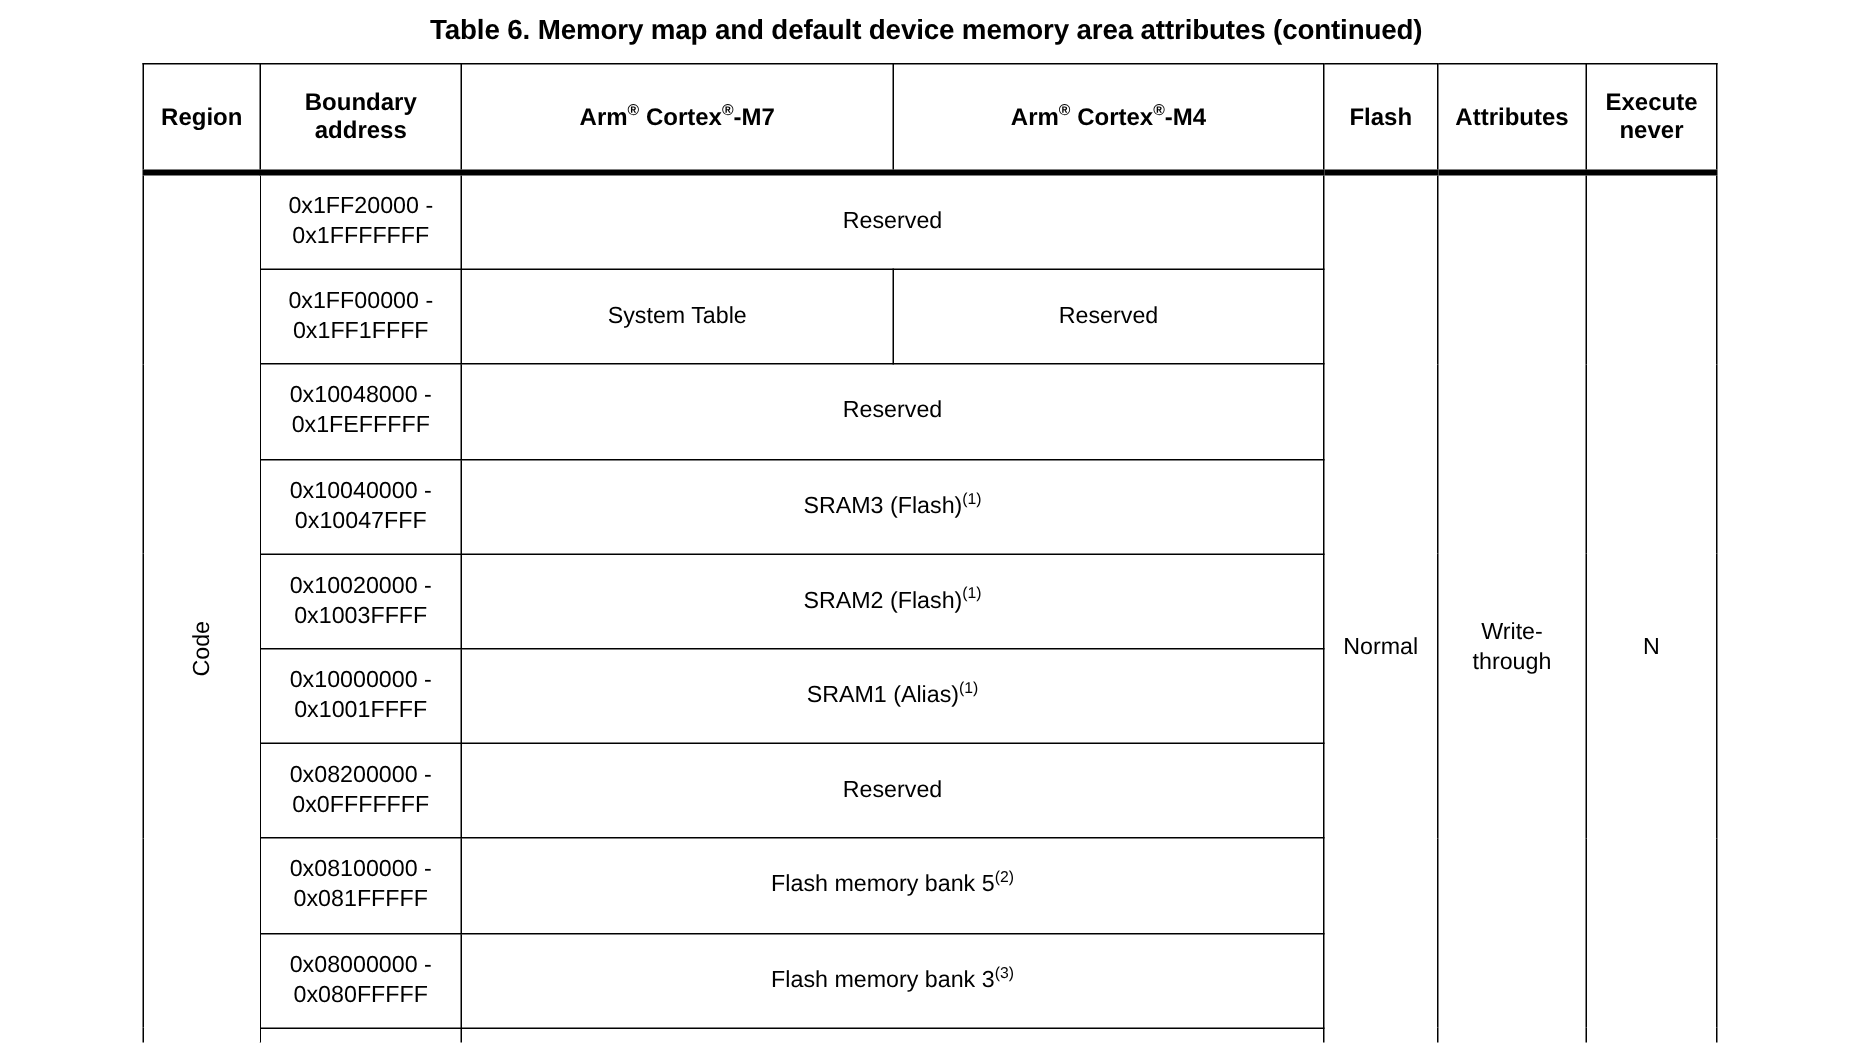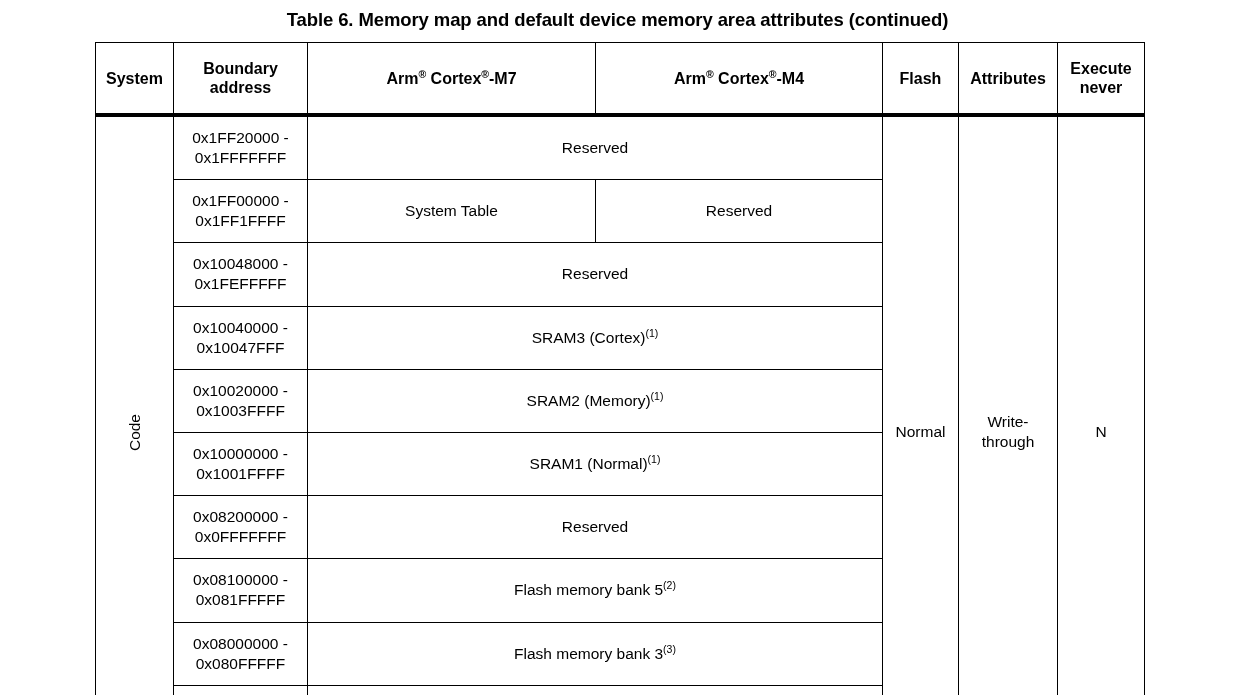--- a/index.html
+++ b/index.html
@@ -131,21 +131,21 @@
         <col style="width:78px">
         <col style="width:134px">
         <col style="width:288px">
         <col style="width:287px">
         <col style="width:76px">
         <col style="width:99px">
         <col style="width:87px">
       </colgroup>
       <thead>
         <tr>
-          <th>System</th>
+          <th>Region</th>
           <th>Boundary address</th>
           <th><span>Arm</span><span class="reg-mark">®</span><span> Cortex</span><span class="reg-mark">®</span><span>-M7</span></th>
           <th><span>Arm</span><span class="reg-mark">®</span><span> Cortex</span><span class="reg-mark">®</span><span>-M4</span></th>
           <th>Flash</th>
           <th>Attributes</th>
           <th>Execute never</th>
         </tr>
       </thead>
       <tbody>
 
@@ -167,31 +167,31 @@
             <td class="span-cell">Reserved</td>
           </tr>
           <tr>
             <td class="addr">0x10048000 -
 0x1FEFFFFF</td>
             <td class="span-cell" colspan="2"><span>Reserved</span></td>
           </tr>
           <tr>
             <td class="addr">0x10040000 -
 0x10047FFF</td>
-            <td class="span-cell" colspan="2"><span>SRAM3 (Cortex)</span><sup>(1)</sup></td>
+            <td class="span-cell" colspan="2"><span>SRAM3 (Flash)</span><sup>(1)</sup></td>
           </tr>
           <tr>
             <td class="addr">0x10020000 -
 0x1003FFFF</td>
-            <td class="span-cell" colspan="2"><span>SRAM2 (Memory)</span><sup>(1)</sup></td>
+            <td class="span-cell" colspan="2"><span>SRAM2 (Flash)</span><sup>(1)</sup></td>
           </tr>
           <tr>
             <td class="addr">0x10000000 -
 0x1001FFFF</td>
-            <td class="span-cell" colspan="2"><span>SRAM1 (Normal)</span><sup>(1)</sup></td>
+            <td class="span-cell" colspan="2"><span>SRAM1 (Alias)</span><sup>(1)</sup></td>
           </tr>
           <tr>
             <td class="addr">0x08200000 -
 0x0FFFFFFF</td>
             <td class="span-cell" colspan="2"><span>Reserved</span></td>
           </tr>
           <tr>
             <td class="addr">0x08100000 -
 0x081FFFFF</td>
             <td class="span-cell" colspan="2"><span>Flash memory bank 5</span><sup>(2)</sup></td>

